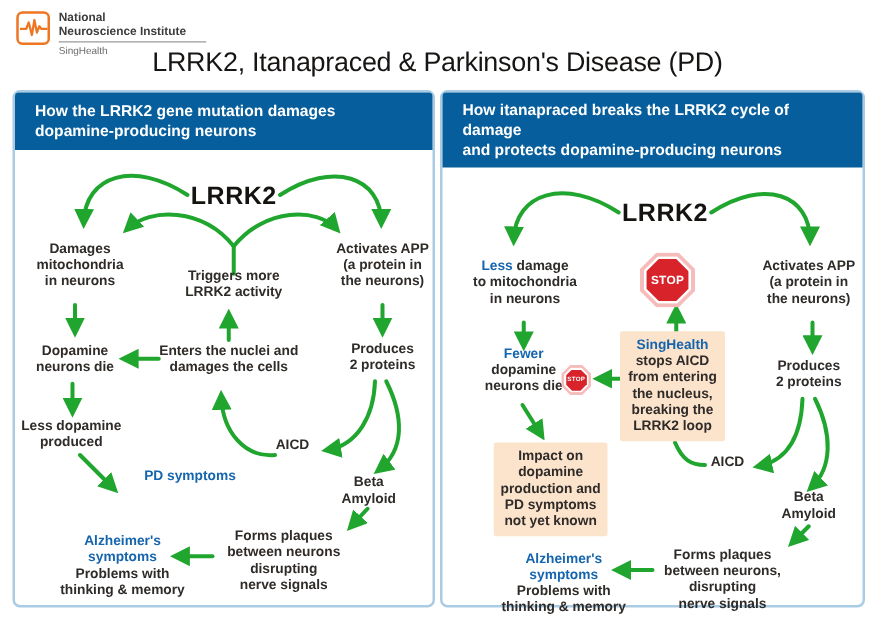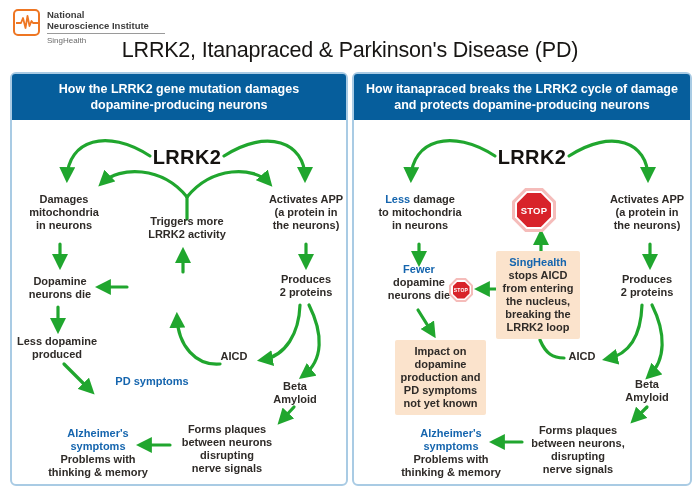--- a/index.html
+++ b/index.html
@@ -22,22 +22,22 @@
 
   .page-title{position:absolute;left:0;top:38px;width:100%;text-align:center;
               font-size:21.5px;font-weight:400;color:#171513;letter-spacing:-0.2px}
 
   
   .panel{position:absolute;top:72px;height:414px;border:2px solid var(--border);
          border-radius:6px;background:#fff}
   .panel.left{left:10px;width:338px}
   .panel.right{left:352px;width:340px}
   .panel-header{background:var(--header);color:#fff;font-weight:700;font-size:12.5px;
-                line-height:16px;text-align:center;min-height:46px;display:flex;
-                flex-direction:column;justify-content:center;padding:6px 6px;
+                line-height:16px;min-height:46px;display:flex;
+                flex-direction:column;justify-content:center;padding:6px 16px;
                 border-radius:3px 3px 0 0}
   .panel-body{position:relative;height:364px}
 
   svg.arrows{position:absolute;left:0;top:0;width:100%;height:100%}
   .arrow{fill:none;stroke:var(--green);stroke-width:3.2;stroke-linecap:round}
   .ah{fill:var(--green)}
 
   .node{position:absolute;transform:translateX(-50%);text-align:center;
         font-size:11px;line-height:13px;font-weight:600;white-space:nowrap}
   .lrrk2{font-size:20px;line-height:22px;font-weight:800;color:#151310;letter-spacing:.4px}
@@ -121,20 +121,24 @@
       </div>
     <div class="node" style="left:294px;top:73px">
         <div>Activates APP</div>
         <div>(a protein in</div>
         <div>the neurons)</div>
       </div>
     <div class="node" style="left:48px;top:155px">
         <div>Dopamine</div>
         <div>neurons die</div>
       </div>
+    <div class="node" style="left:171px;top:155px">
+        <div>Enters the nuclei and</div>
+        <div>damages the cells</div>
+      </div>
     <div class="node" style="left:294px;top:153px">
         <div>Produces</div>
         <div>2 proteins</div>
       </div>
     <div class="node" style="left:45px;top:215px">
         <div>Less dopamine</div>
         <div>produced</div>
       </div>
     <div class="node" style="left:222px;top:230px">AICD</div>
     <div class="node" style="left:140px;top:255px">

